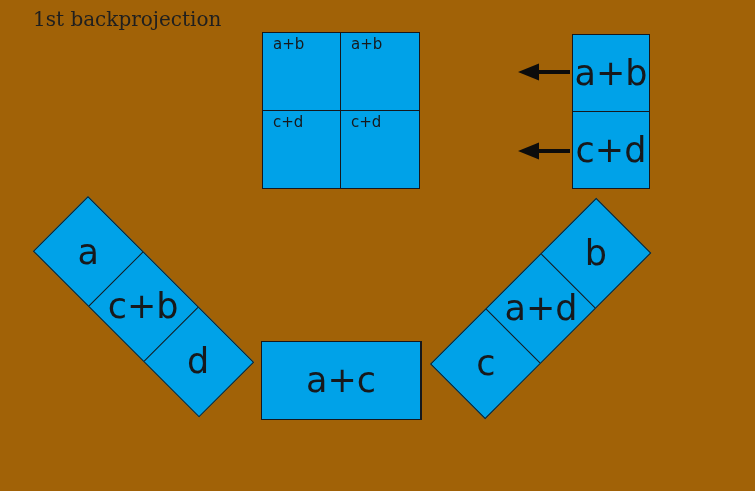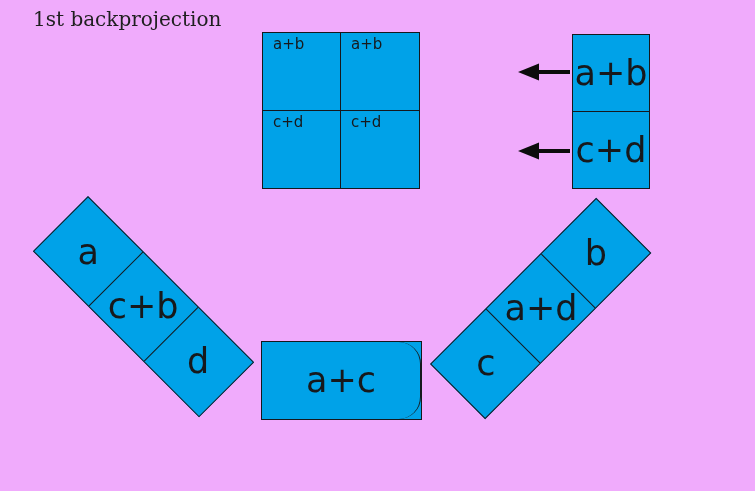--- a/index.html
+++ b/index.html
@@ -1,20 +1,20 @@
 <!DOCTYPE html>
 <html style="--cell_blue: #00a2e8; --outline: #15181d; --ink: #17191c; --arrow: #0c0c0c;"><head>
 <meta charset="utf-8">
 <style>
   html, body { margin: 0; padding: 0; background: #ffffff; }
   .canvas {
     position: relative;
     width: 755px;
     height: 491px;
-    background: #f0abfc;
+    background: #a16207;
     overflow: hidden;
     font-family: "DejaVu Sans", sans-serif;
     color: var(--ink, #17191c);
   }
   .title {
     position: absolute;
     left: 33px;
     top: 7px;
     font-family: "DejaVu Serif", "Liberation Serif", serif;
     font-size: 20px;
@@ -100,21 +100,21 @@
   }
   .bottom-row .cell {
     flex: 1;
     display: flex;
     align-items: center;
     justify-content: center;
     font-size: 35px;
     line-height: 1;
     box-sizing: border-box;
   }
-  .bottom-row .cell:first-child { border-right: 1.4px solid var(--outline, #15181d); border-radius: 22px; }
+  .bottom-row .cell:first-child { border-right: 1.4px solid var(--outline, #15181d); }
 </style>
 </head>
 <body>
 
 <div class="canvas">
 
   <div class="title">1st backprojection</div>
 
   <div class="top-square blue-box">
     <div class="quad br bb">

